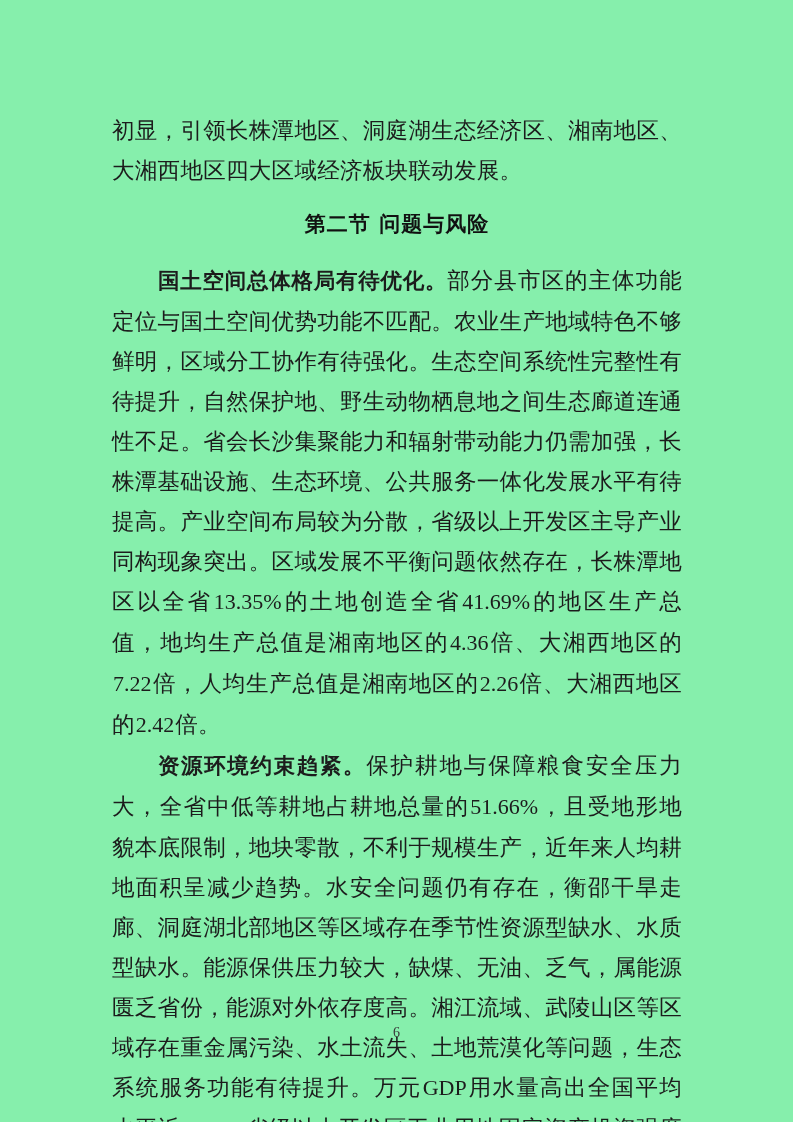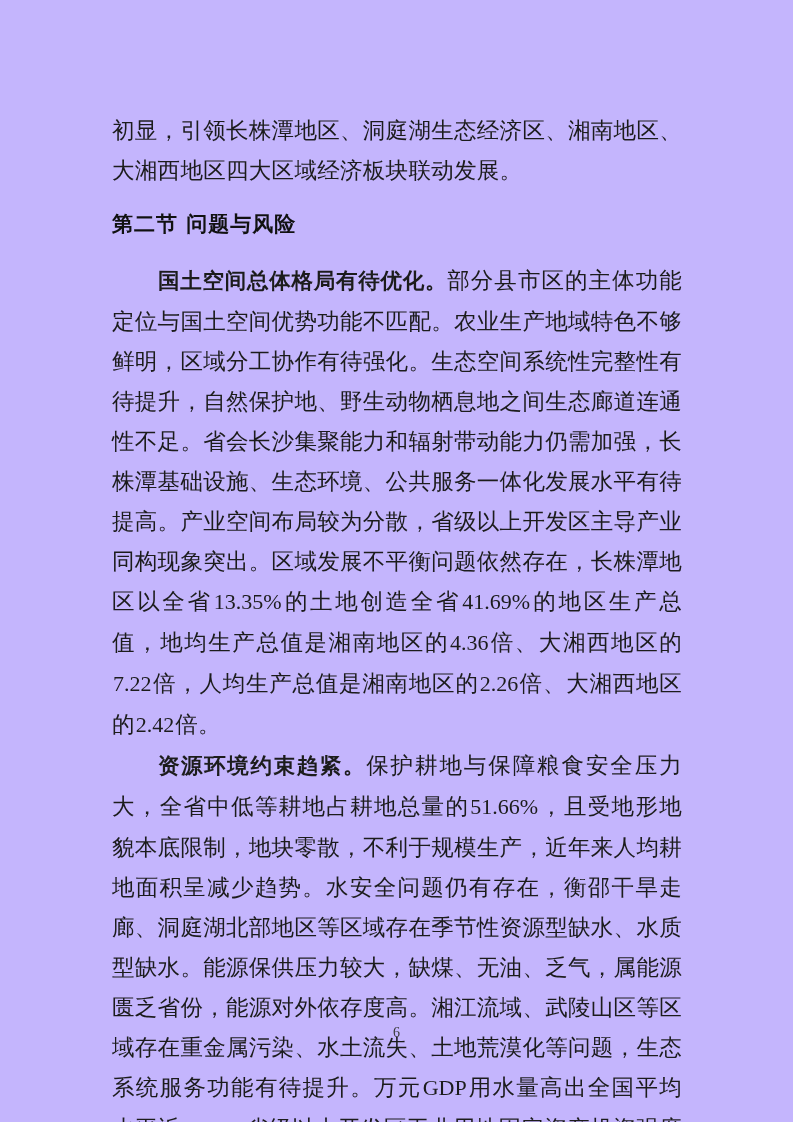--- a/index.html
+++ b/index.html
@@ -14,21 +14,21 @@
     position: relative;
     overflow: hidden;
     font-family: "DejaVu Serif", "Liberation Serif", serif;
     color: #1a1a1a;
     -webkit-font-smoothing: antialiased;
   }
 
   .page {
     position: absolute;
     inset: 0;
-    background: #c4b5fd;
+    background: #86efac;
   }
 
   .page-body {
     position: absolute;
     left: 112px;
     top: 110px;
     width: 570px;
   }
 
   
@@ -58,21 +58,21 @@
     letter-spacing: 0px;
     margin-top: 36px;
   }
 
   
   .section-heading {
     font-family: "DejaVu Sans", "Liberation Sans", sans-serif;
     font-weight: bold;
     font-size: 21px;
     letter-spacing: 1px;
-    text-align: left;
+    text-align: center;
     line-height: 40px;
     margin: 14px 0 16px 0;
     color: #111111;
   }
 
   
   .num {
     font-family: "Liberation Serif", "DejaVu Serif", serif;
     font-size: 22px;
     letter-spacing: 0;

